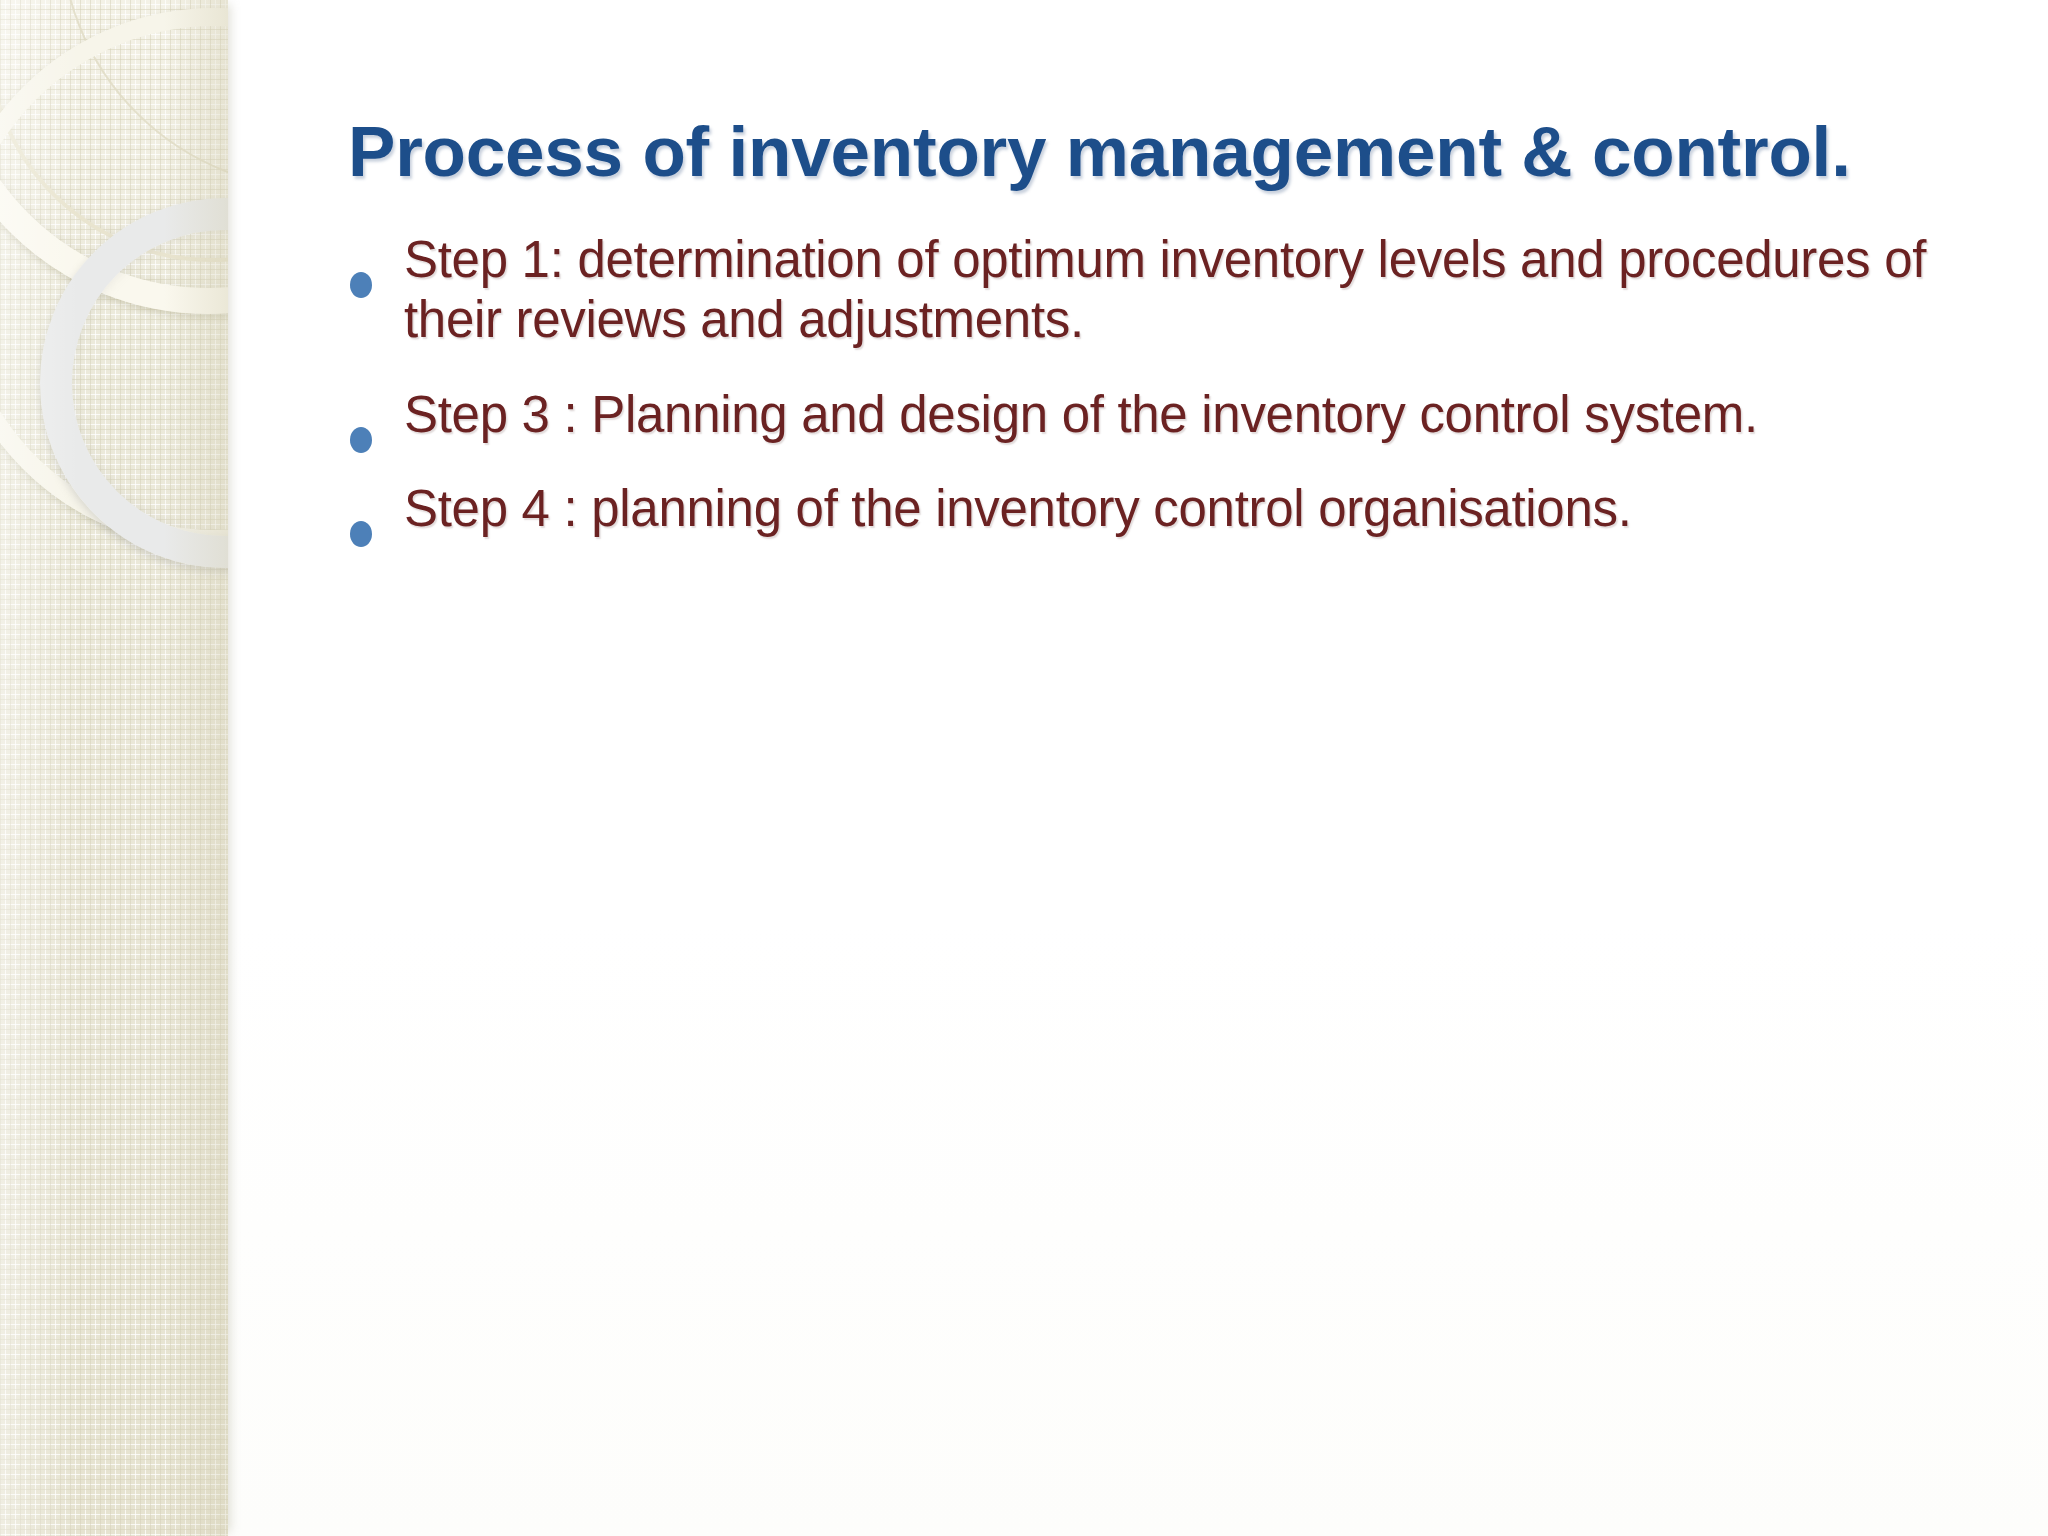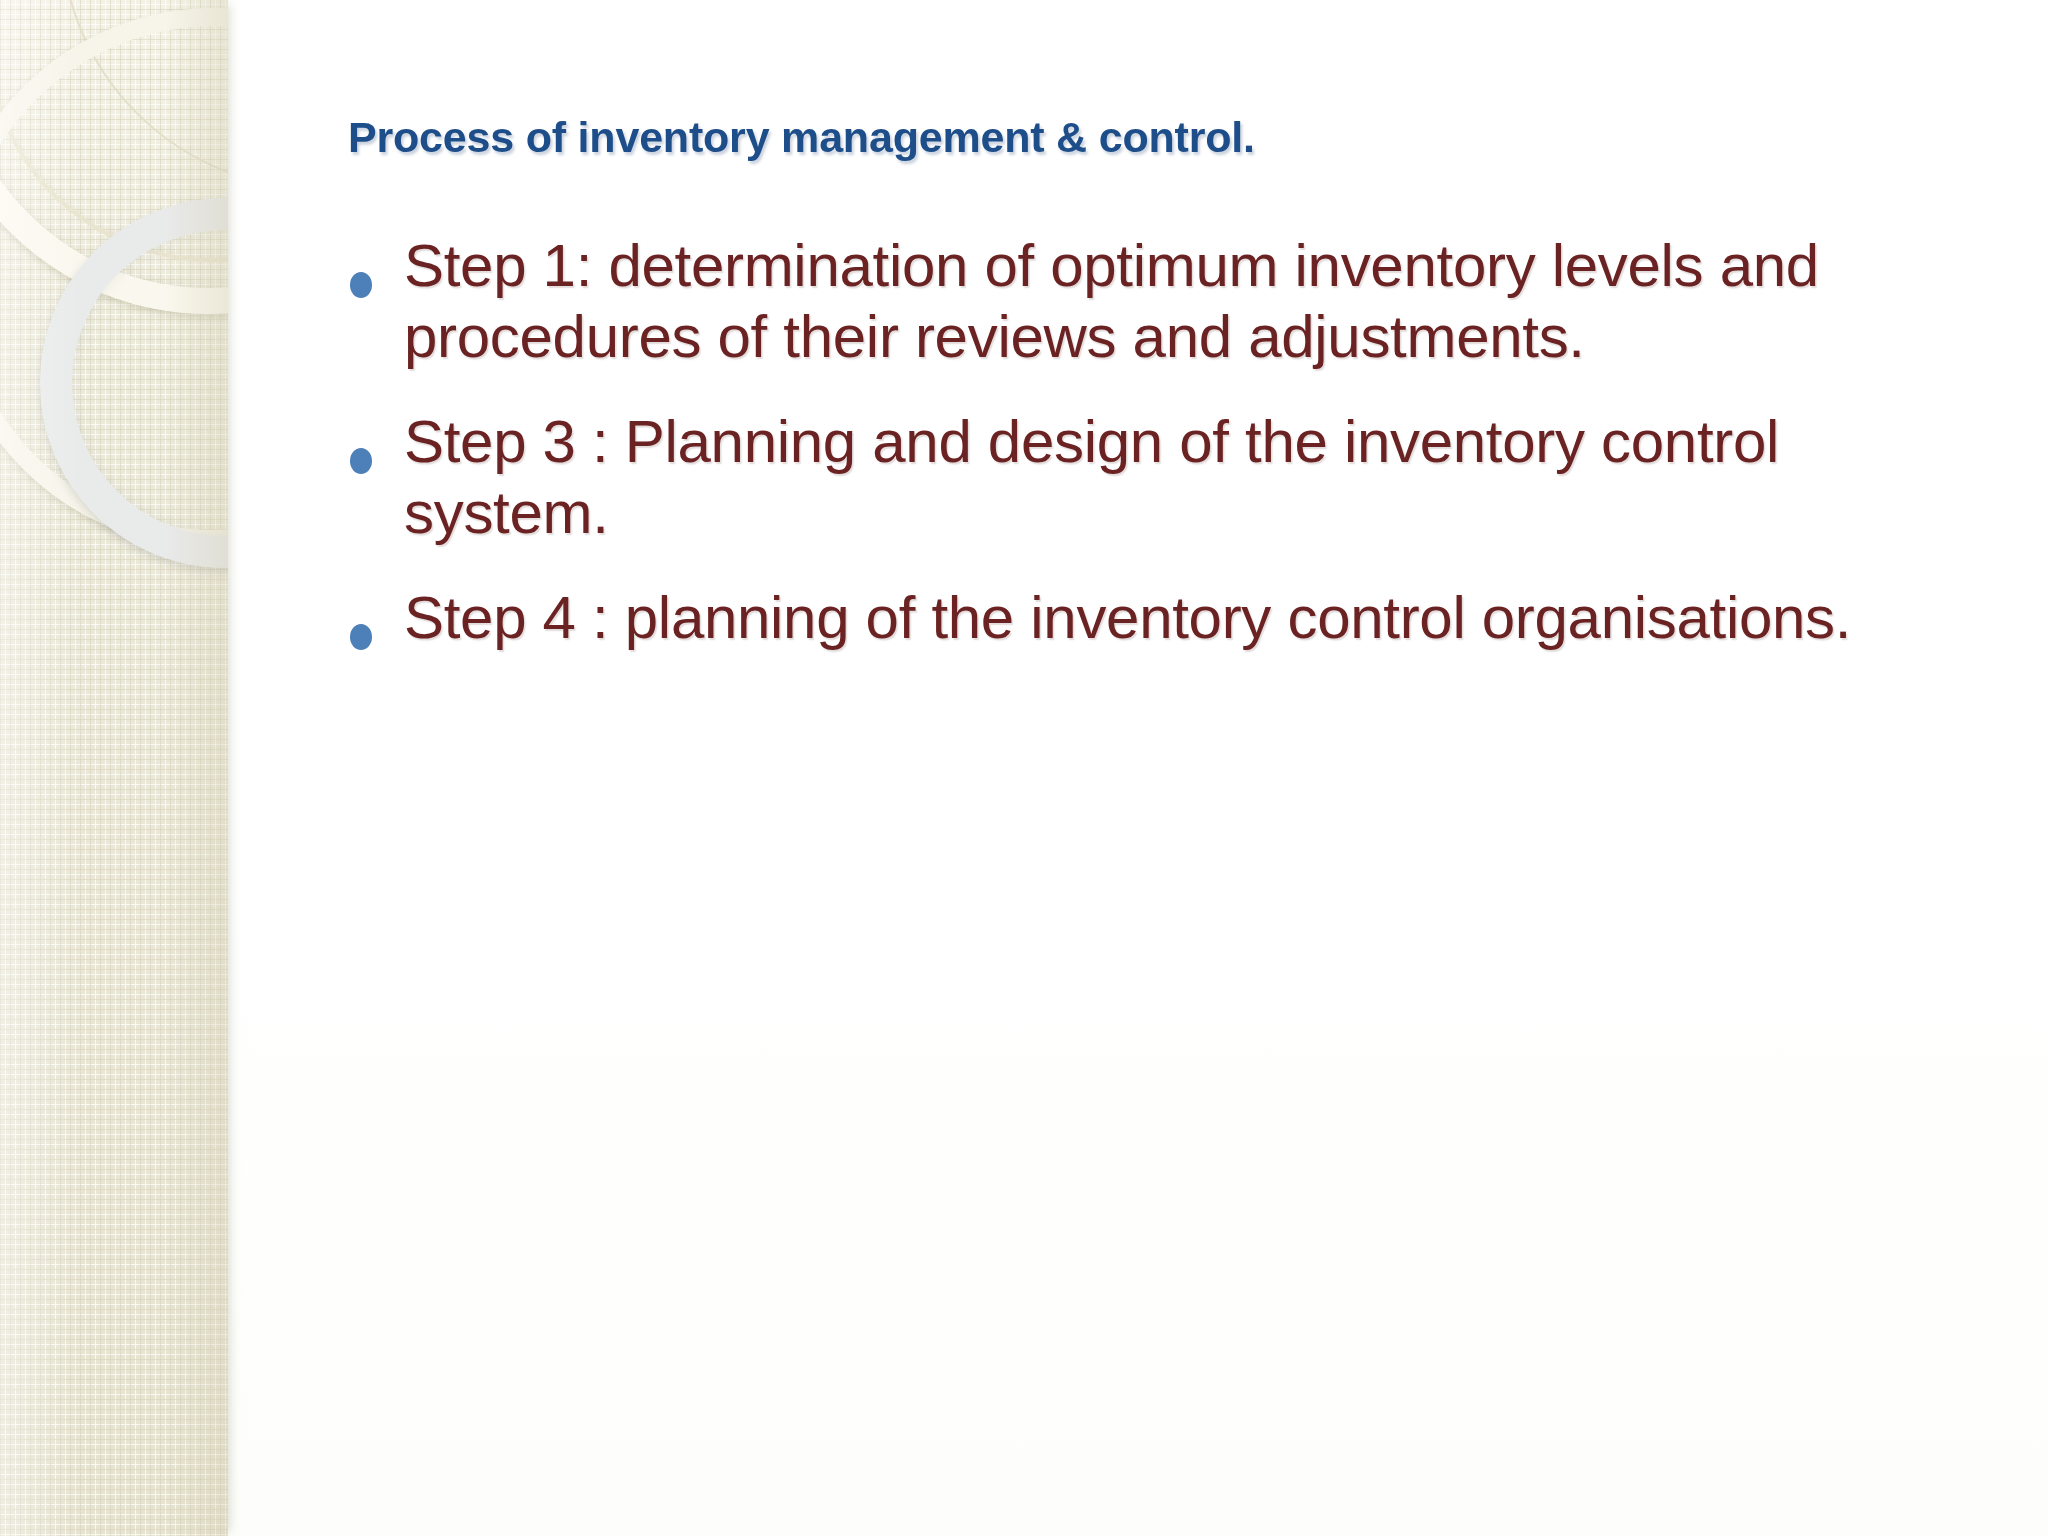--- a/index.html
+++ b/index.html
@@ -82,41 +82,41 @@
   
   #content{
     position:absolute;
     left:228px;top:0;right:0;bottom:0;
   }
 
   #title{
     position:absolute;
     left:120px;top:78px;
     width:1580px;
-    font-size:43px;
+    font-size:71px;
     line-height:1.05;
     letter-spacing:-.2px;
     color:#1d4e8a;
     white-space:nowrap;
     text-shadow:2px 3px 3px rgba(120,140,170,.40);
     margin-top:37px;
   }
 
   #bullets{
     position:absolute;
     left:104px;top:230px;
     width:1660px;
   }
   .bullet-item{
     position:relative;
     display:block;
     padding-left:72px;
     margin-bottom:34px;
     color:#6b2222;
-    font-size:60px;
+    font-size:51px;
     line-height:1.185;
     letter-spacing:-.3px;
     text-shadow:1.5px 2px 1.5px rgba(120,90,90,.22);
   }
   .bullet-item:last-child{margin-bottom:4px;}
   .bullet-dot{
     position:absolute;
     left:18px;top:42px;
     width:22px;height:26px;
     border-radius:50%;

